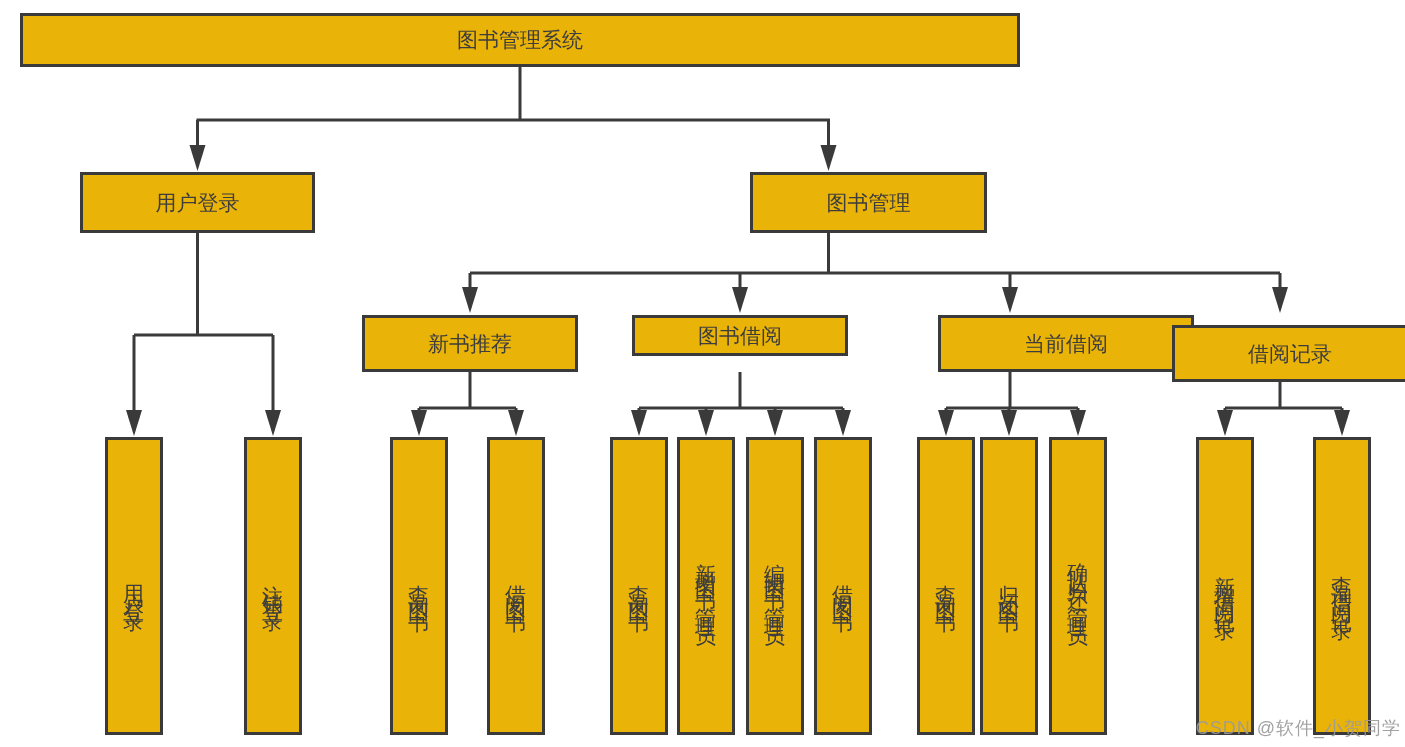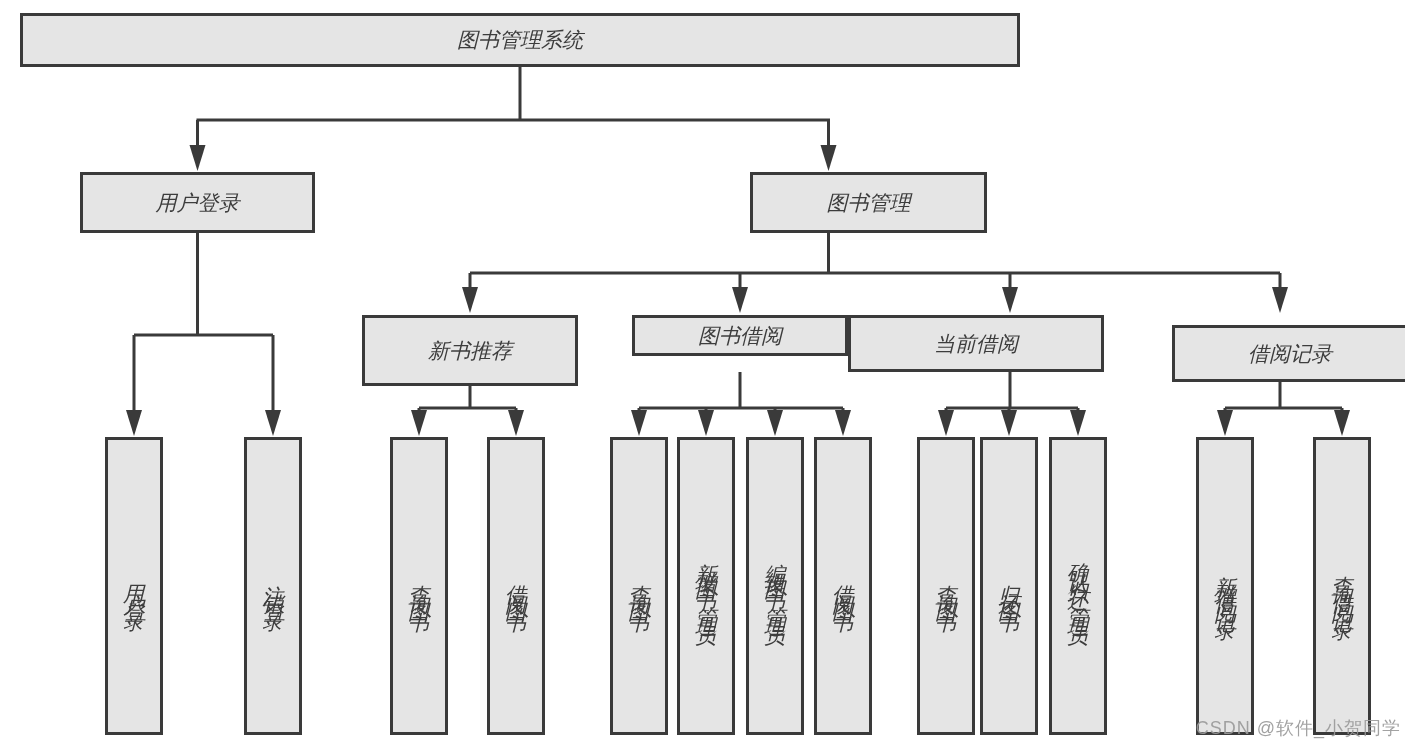--- a/index.html
+++ b/index.html
@@ -1,23 +1,23 @@
 <!DOCTYPE html>
 <html><head>
 <meta charset="utf-8">
 <style>
   html,body{margin:0;padding:0}
   body{
     width:1405px;height:747px;position:relative;background:#ffffff;
     font-family:"Liberation Sans","DejaVu Sans",sans-serif;overflow:hidden;
   }
   .node{
-    position:absolute;box-sizing:border-box;background:#e5e5e5;
+    position:absolute;box-sizing:border-box;background:#eab308;
     border:3px solid #3a3a3a;display:flex;align-items:center;justify-content:center;
-    color:#3d3d3d;z-index:2;font-style:italic;
+    color:#3d3d3d;z-index:2;
   }
   .hlabel{font-size:21px;white-space:nowrap;}
   .vtext{
     writing-mode:vertical-rl;text-orientation:mixed;
     font-size:21px;letter-spacing:9px;line-height:1;white-space:nowrap;
   }
   svg.connectors{position:absolute;left:0;top:0;z-index:1;pointer-events:none;}
   svg.connectors path{stroke:#3a3a3a;stroke-width:3;fill:none;}
   svg.connectors polygon{fill:#3a3a3a;stroke:none;}
   .watermark{
@@ -82,27 +82,27 @@
   <span class="hlabel">图书管理系统</span>
 </div>
 
 <div class="node" style="left:80px;top:172px;width:235px;height:61px">
   <span class="hlabel">用户登录</span>
 </div>
 <div class="node" style="left:750px;top:172px;width:237px;height:61px">
   <span class="hlabel">图书管理</span>
 </div>
 
-<div class="node" style="left:362px;top:315px;width:216px;height:71px">
+<div class="node" style="left:362px;top:315px;width:216px;height:57px">
   <span class="hlabel">新书推荐</span>
 </div>
 <div class="node" style="left:632px;top:315px;width:216px;height:41px">
   <span class="hlabel">图书借阅</span>
 </div>
-<div class="node" style="left:848px;top:315px;width:256px;height:57px">
+<div class="node" style="left:938px;top:315px;width:256px;height:57px">
   <span class="hlabel">当前借阅</span>
 </div>
 <div class="node" style="left:1172px;top:325px;width:236px;height:57px">
   <span class="hlabel">借阅记录</span>
 </div>
 
 <div class="node" style="left:105px;top:437px;width:58px;height:298px">
   <span class="vtext">用户登录</span>
 </div>
 <div class="node" style="left:244px;top:437px;width:58px;height:298px">

